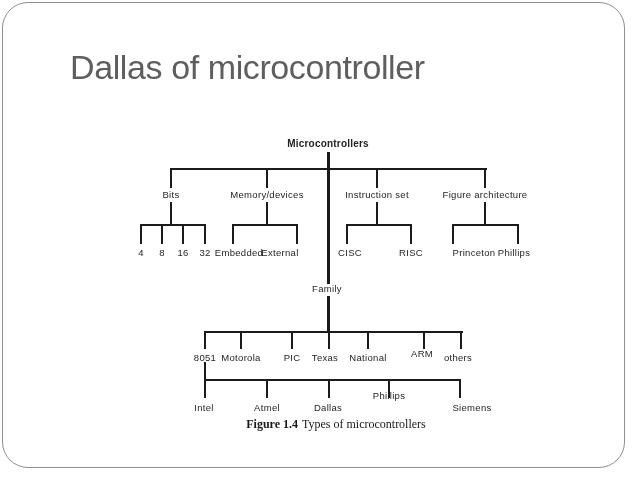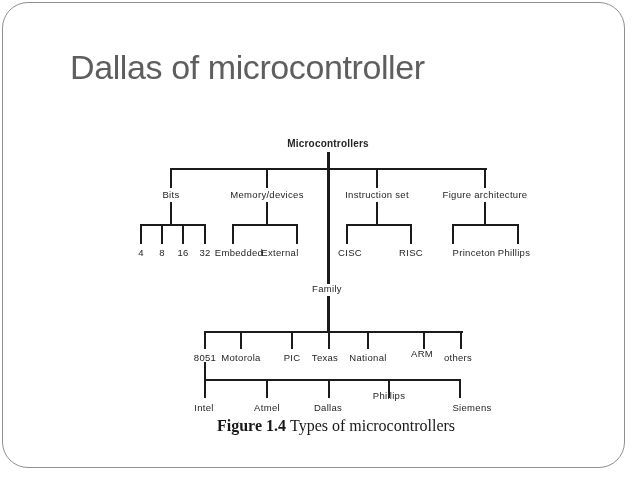--- a/index.html
+++ b/index.html
@@ -18,21 +18,21 @@
   }
   .diagram{position:absolute;left:0;top:0;width:638px;height:372px;margin-top:26px;}
   .ln{position:absolute;display:block;background:var(--line,#1b1b1b);}
   .node{
     position:absolute;transform:translateX(-50%);
     font-size:9.5px;letter-spacing:.3px;color:#242424;white-space:nowrap;
   }
   .node.bold{font-weight:bold;font-size:10px;letter-spacing:.2px;}
   .caption{
     position:absolute;left:336px;top:391px;transform:translateX(-50%);
-    font-family:"Liberation Serif",serif;font-size:16px;color:#181818;white-space:nowrap;
+    font-family:"Liberation Serif",serif;font-size:12px;color:#181818;white-space:nowrap;
   }
   .caption .cap-text{margin-left:4px;}
 </style>
 </head>
 <body>
 
 <div class="frame"></div>
 
 <h1 class="title">Dallas of microcontroller</h1>
 

